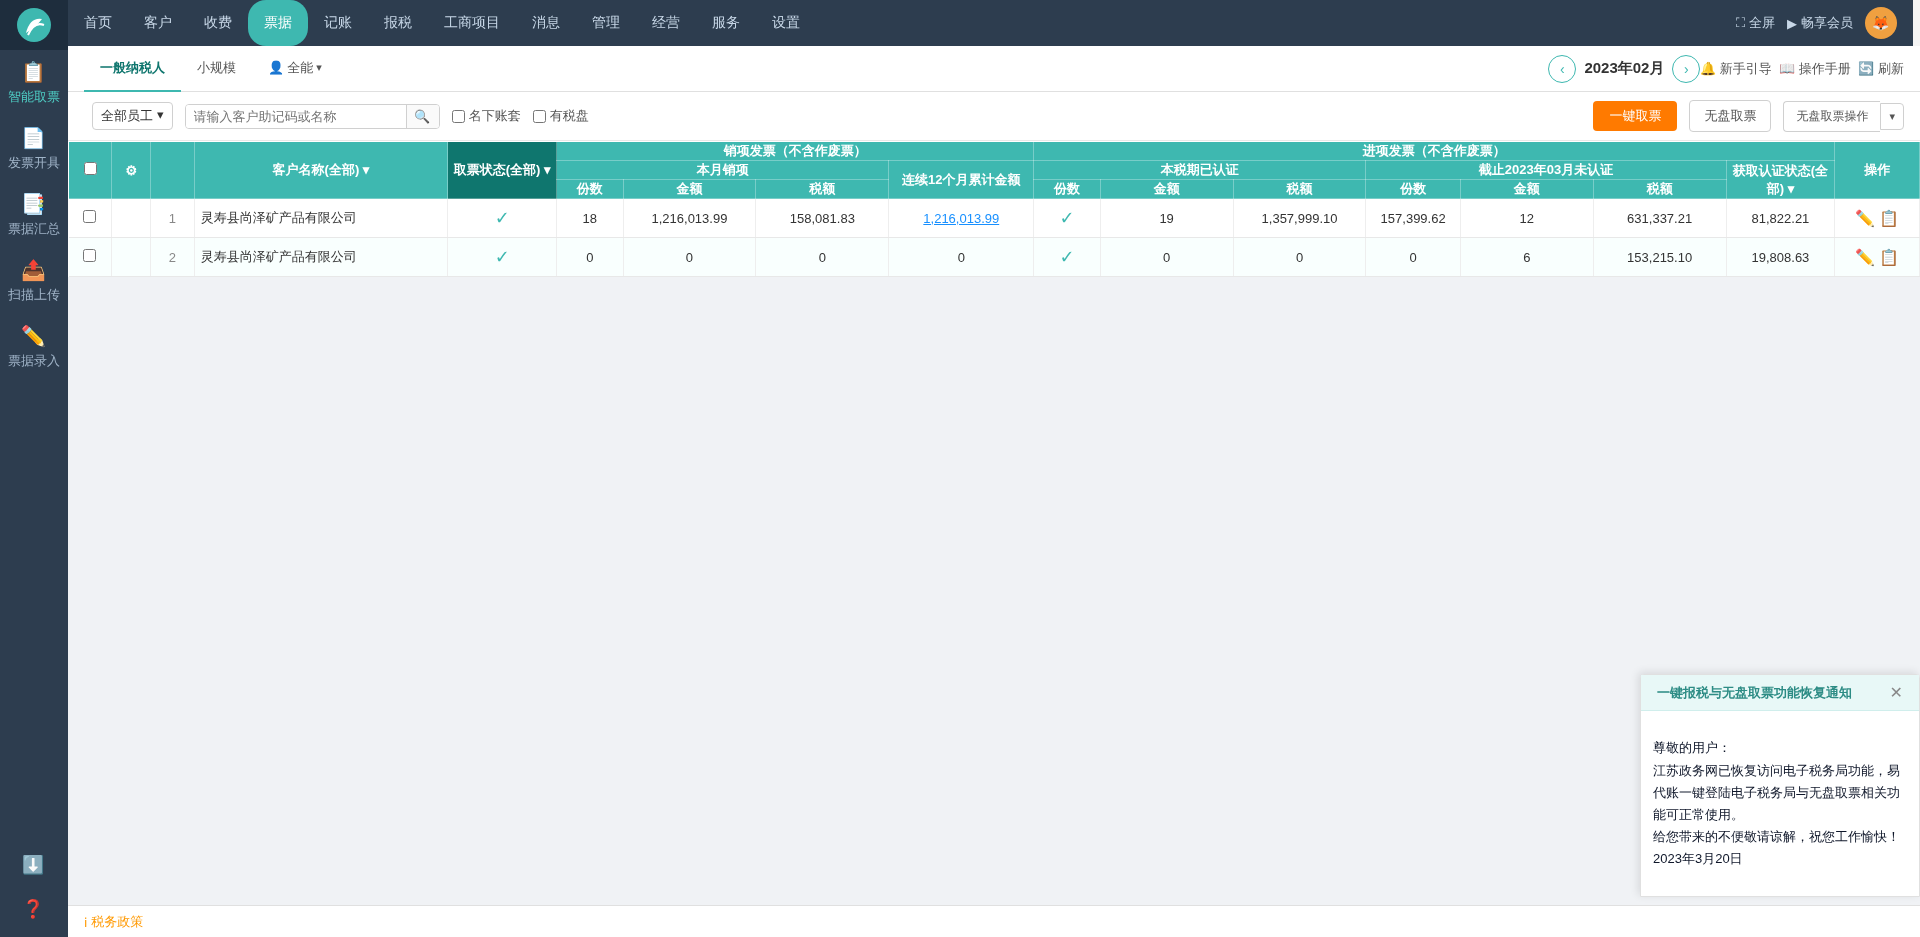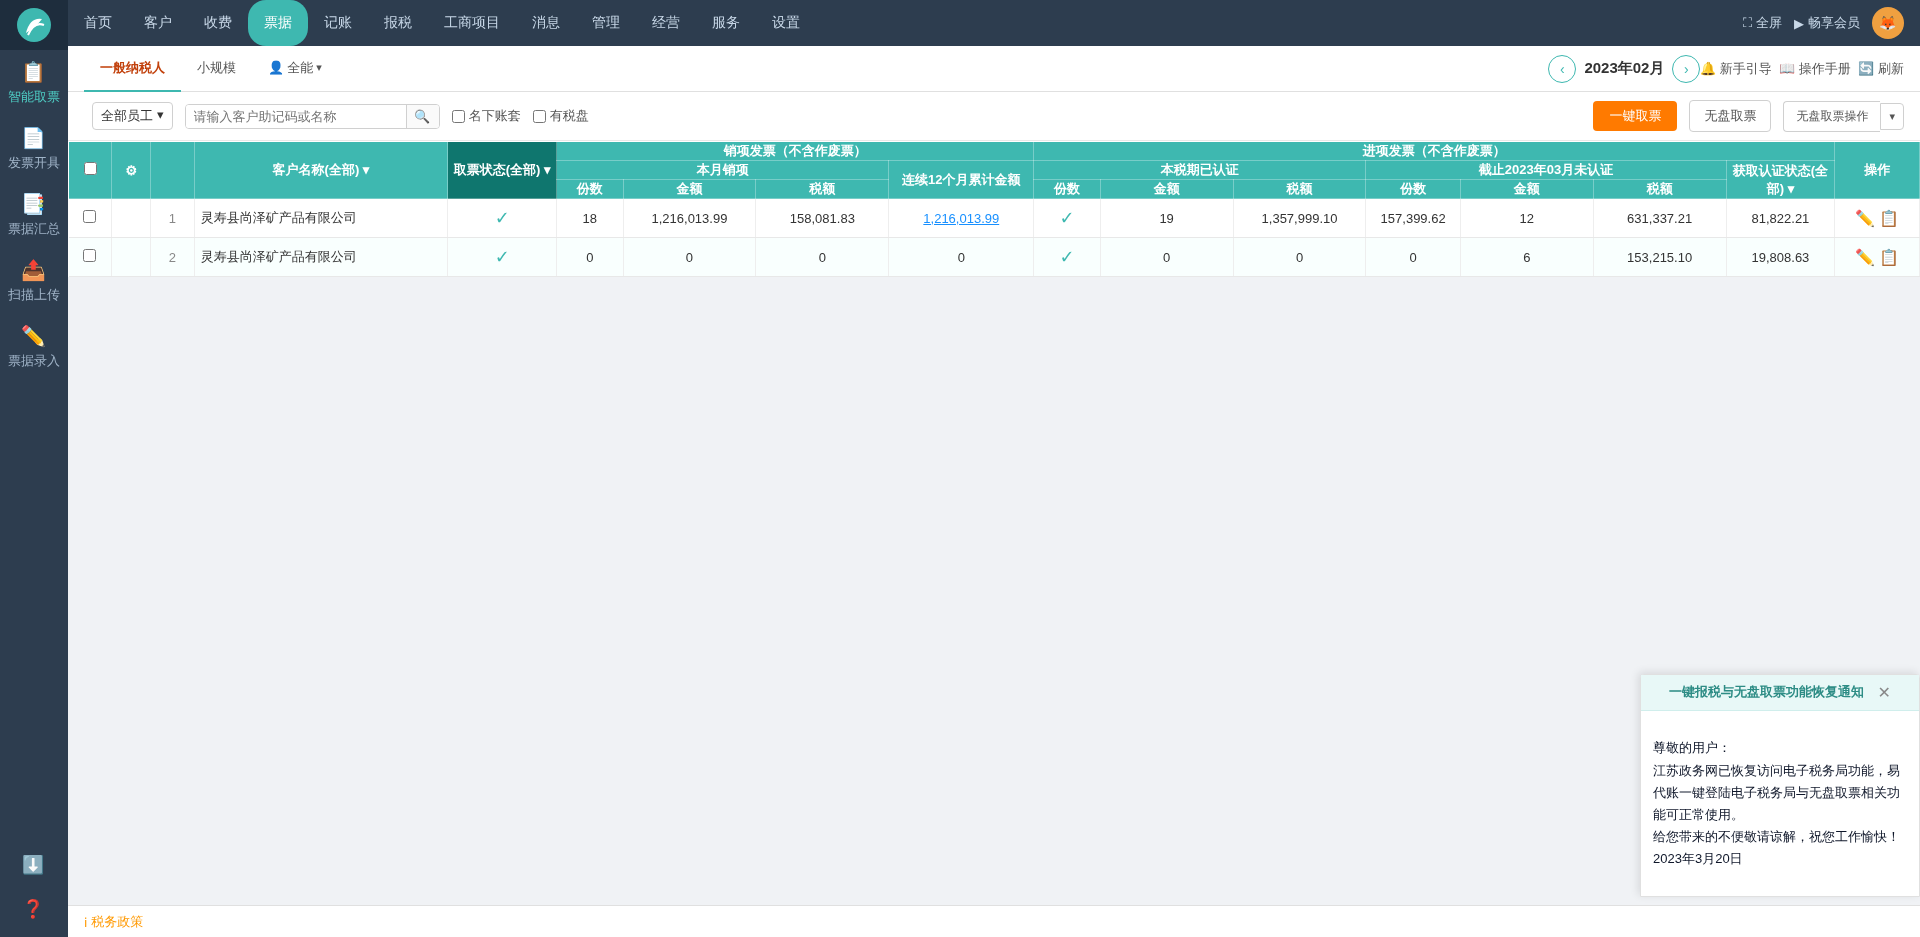--- a/index.html
+++ b/index.html
@@ -26,21 +26,21 @@
       margin-top: auto; width: 68px; display: flex; flex-direction: column; align-items: center;
       padding-bottom: 10px; gap: 8px;
     }
     .sidebar-bottom-icon {
       width: 68px; height: 36px; display: flex; align-items: center; justify-content: center;
       color: #a0b4c8; cursor: pointer; font-size: 18px;
     }
 
     
     .navbar {
-      position: fixed; left: 68px; top: 0; right: 0; height: 46px;
+      position: fixed; left: 68px; top: 0; right: 7px; height: 46px;
       background: #2d3d4f; display: flex; align-items: center; z-index: 99;
     }
     .nav-items { display: flex; align-items: center; height: 100%; flex: 1; }
     .nav-item {
       padding: 0 16px; height: 100%; display: flex; align-items: center;
       color: #c8d8e8; cursor: pointer; font-size: 14px;
     }
     .nav-item.active { color: #fff; background: #3eb8b0; border-radius: 18px; }
     .nav-right {
       display: flex; align-items: center; gap: 12px; padding-right: 16px;
@@ -63,21 +63,21 @@
     .sub-nav {
       background: #fff; border-bottom: 1px solid #e0e0e0;
       display: flex; align-items: center; padding: 0 16px; height: 46px;
     }
     .sub-nav-left { display: flex; align-items: center; flex: 1; gap: 0; }
     .sub-tab {
       padding: 0 16px; height: 46px; display: flex; align-items: center;
       cursor: pointer; color: #555; font-size: 14px; border-bottom: 2px solid transparent;
       white-space: nowrap;
     }
-    .sub-tab.active { color: #c2410c; border-bottom: 2px solid #3eb8b0; font-weight: bold; }
+    .sub-tab.active { color: #0f766e; border-bottom: 2px solid #3eb8b0; font-weight: bold; }
     .sub-nav-center {
       display: flex; align-items: center; gap: 8px;
     }
     .nav-arrow {
       width: 28px; height: 28px; border-radius: 50%; border: 1px solid #3eb8b0;
       display: flex; align-items: center; justify-content: center; cursor: pointer;
       color: #3eb8b0; font-size: 14px;
     }
     .period-text { color: #333; font-size: 15px; font-weight: bold; }
     .sub-nav-right { display: flex; align-items: center; gap: 8px; }
@@ -160,21 +160,21 @@
       color: #ff9900; font-size: 13px; cursor: pointer; display: flex; align-items: center; gap: 4px;
     }
 
     
     .notification-popup {
       position: absolute; bottom: 40px; right: 0; width: 280px;
       background: #fff; border: 1px solid #e0e0e0; border-radius: 4px 4px 0 0;
       box-shadow: -2px -2px 8px rgba(0,0,0,0.1);
     }
     .notif-header {
-      background: #e8f8f7; padding: 8px 28px; display: flex; justify-content: space-between;
+      background: #e8f8f7; padding: 8px 16px; display: flex; align-items: center; justify-content: space-between;
       border-bottom: 1px solid #d0eeec;
     }
     .notif-title { color: #2d8c85; font-size: 13px; font-weight: bold; }
     .notif-close { cursor: pointer; color: #888; font-size: 16px; }
     .notif-body { padding: 26px 12px; font-size: 13px; color: #0f172a; line-height: 1.7; }
 
     .table-scroll { overflow-y: auto; max-height: calc(100vh - 210px); }
 
     .thead-row1 th { border: 1px solid rgba(255,255,255,0.3); }
     .thead-row2 th { border: 1px solid rgba(255,255,255,0.3); }

